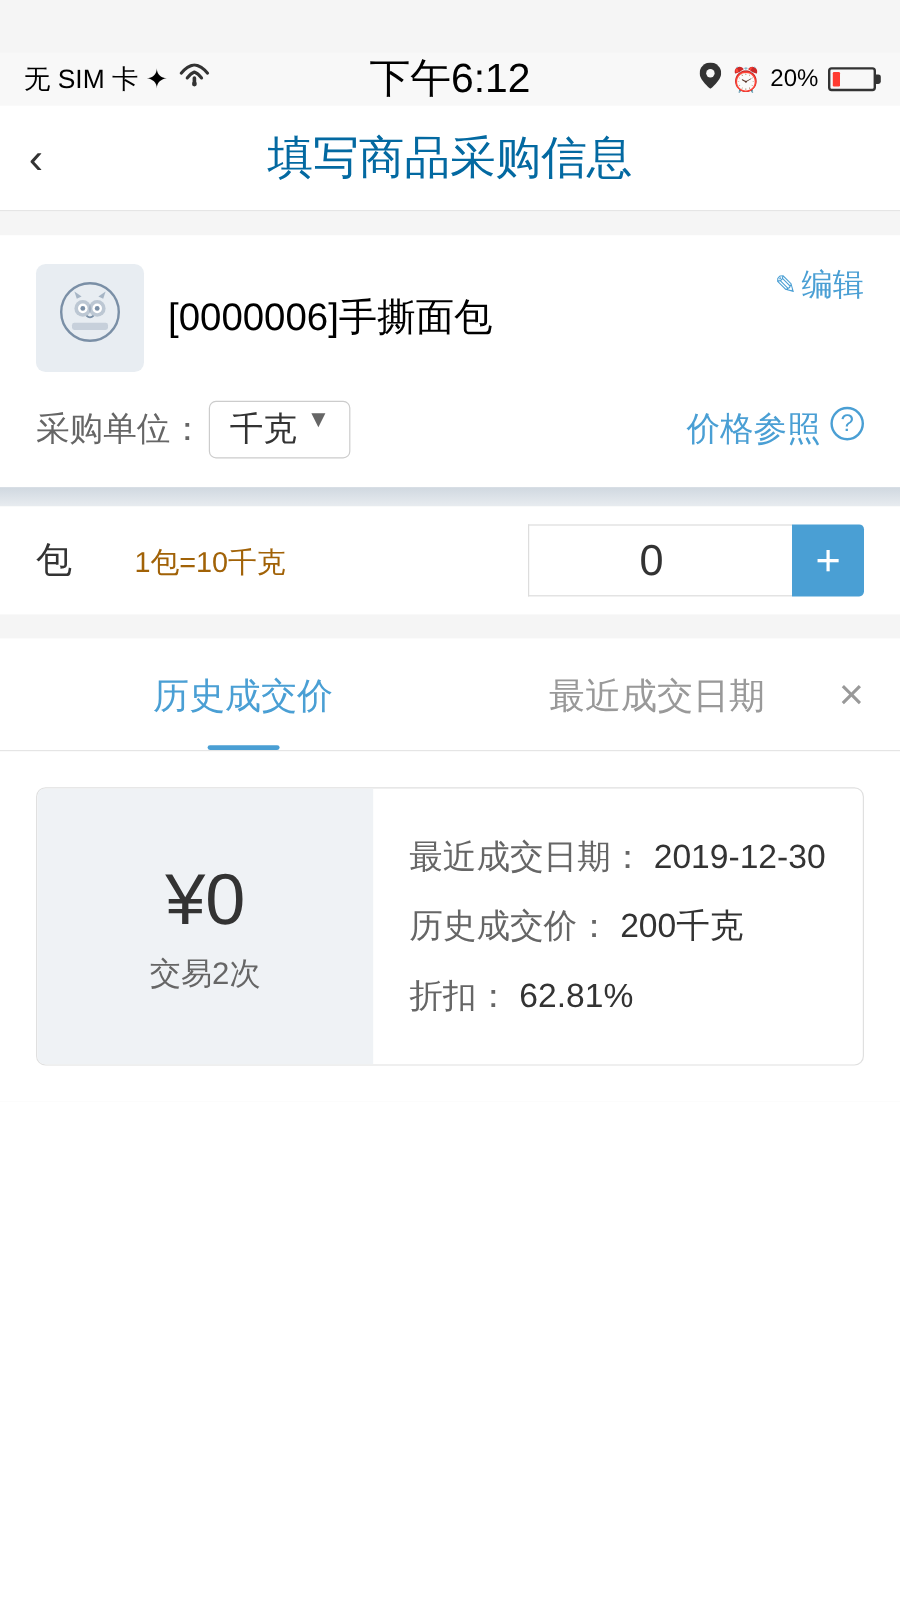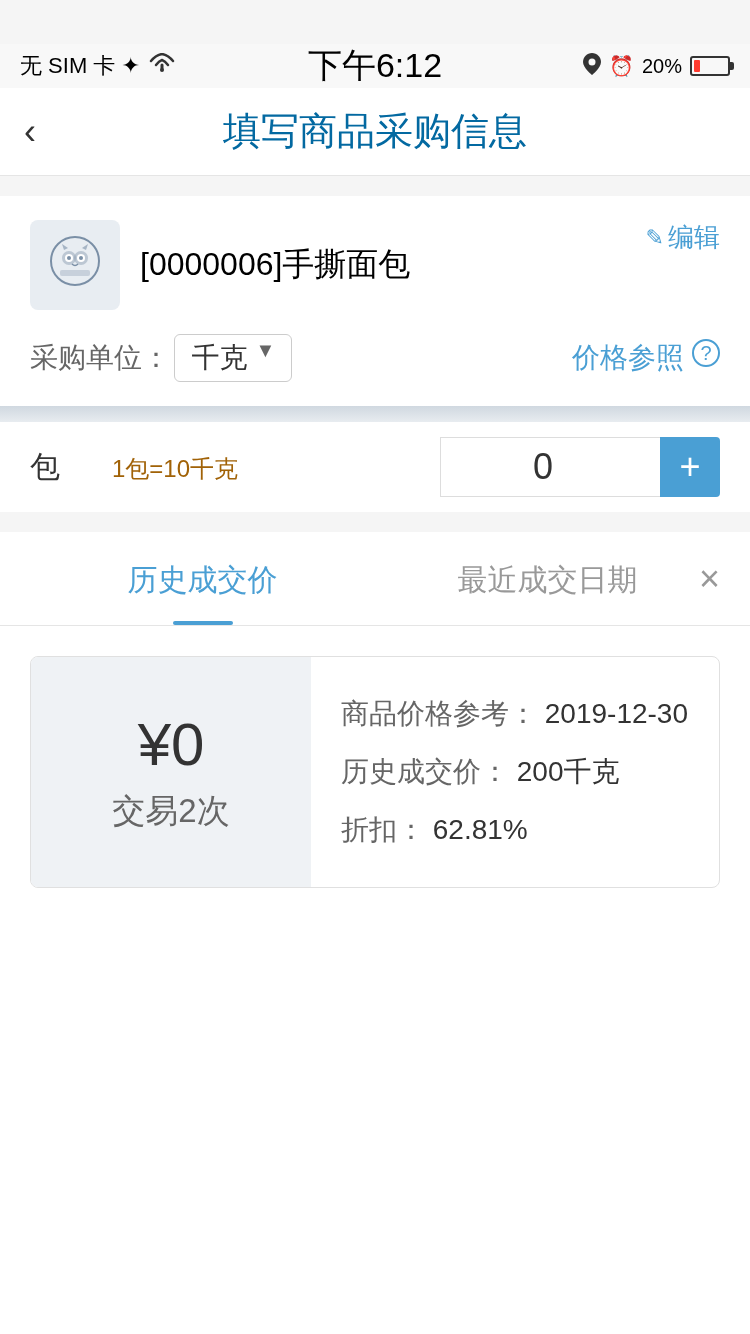--- a/index.html
+++ b/index.html
@@ -318,21 +318,21 @@
       justify-content: center;
       padding: 40px 20px;
       flex-shrink: 0;
     }
     .price-display {
       font-size: 60px;
       font-weight: 400;
       color: #333;
     }
     .trade-count {
-      font-size: 33px;
+      font-size: 26px;
       color: #666;
       margin-top: 10px;
     }
     .card-right {
       flex: 1;
       padding: 36px 30px;
       display: flex;
       flex-direction: column;
       justify-content: center;
       gap: 16px;
@@ -462,21 +462,21 @@
   <div class="tab-content">
     <div class="history-card">
       <div class="card-left">
         <div class="price-display">
           <span>¥</span><span>0</span>
         </div>
         <div class="trade-count">交易2次</div>
       </div>
       <div class="card-right">
         <div class="info-line">
-          <span class="info-label">商品价格参考：</span>
+          <span class="info-label">最近成交日期：</span>
           <span>2019-12-30</span>
         </div>
         <div class="info-line">
           <span class="info-label">历史成交价：</span>
           <span>200千克</span>
         </div>
         <div class="info-line">
           <span class="info-label">折扣：</span>
           <span>62.81%</span>
         </div>

